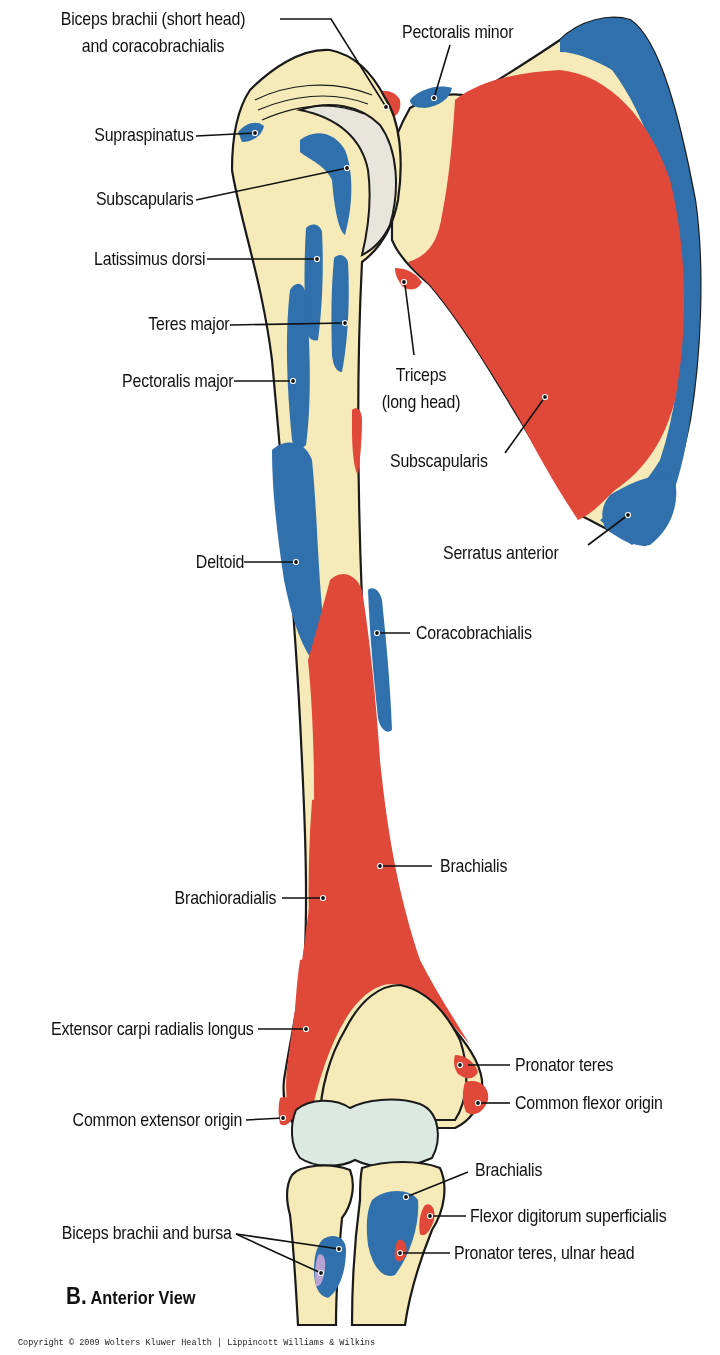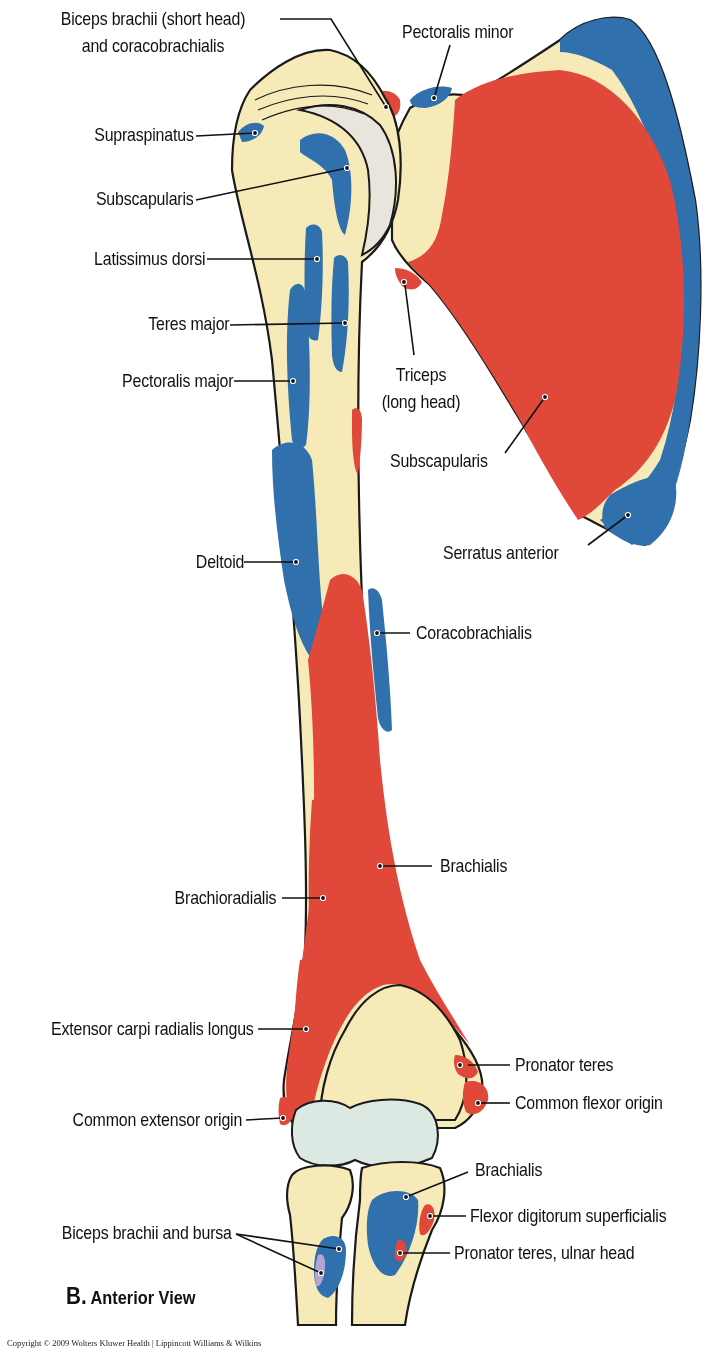--- a/index.html
+++ b/index.html
@@ -8,22 +8,22 @@
     #figure { position: absolute; left: 0; top: 0; width: 720px; height: 1355px; }
     .lbl { position: absolute; font-size: 18.5px; color: #111; white-space: nowrap;
            letter-spacing: -0.2px; line-height: 22px; transform: scaleX(0.86); }
     .lbl.r { transform-origin: right center; text-align: right; }
     .lbl.l { transform-origin: left center; }
     .lbl.c { transform-origin: center center; text-align: center; }
     .caption { position: absolute; left: 66px; top: 1282px; font-weight: bold; color: #111;
                white-space: nowrap; transform: scaleX(0.86); transform-origin: left center; }
     .caption .big { font-size: 24px; }
     .caption .small { font-size: 19px; }
-    .copyright { position: absolute; left: 7px; top: 1338px; font-size: 8.5px; color: #222;
-                 font-family: Liberation Serif, serif; white-space: nowrap; }
+    .copyright { position: absolute; left: 18px; top: 1338px; font-size: 8.5px; color: #222;
+                 font-family: Liberation Mono, monospace; white-space: nowrap; }
   </style>
 </head>
 <body>
 
 <svg id="figure" viewBox="0 0 720 1355" width="720" height="1355" xmlns="http://www.w3.org/2000/svg">
   <defs>
     <style>
       .bone { fill: #f6eab8; stroke: #1a1a1a; stroke-width: 2.2; }
       .red { fill: #e0483a; }
       .blue { fill: #2f70ad; }

